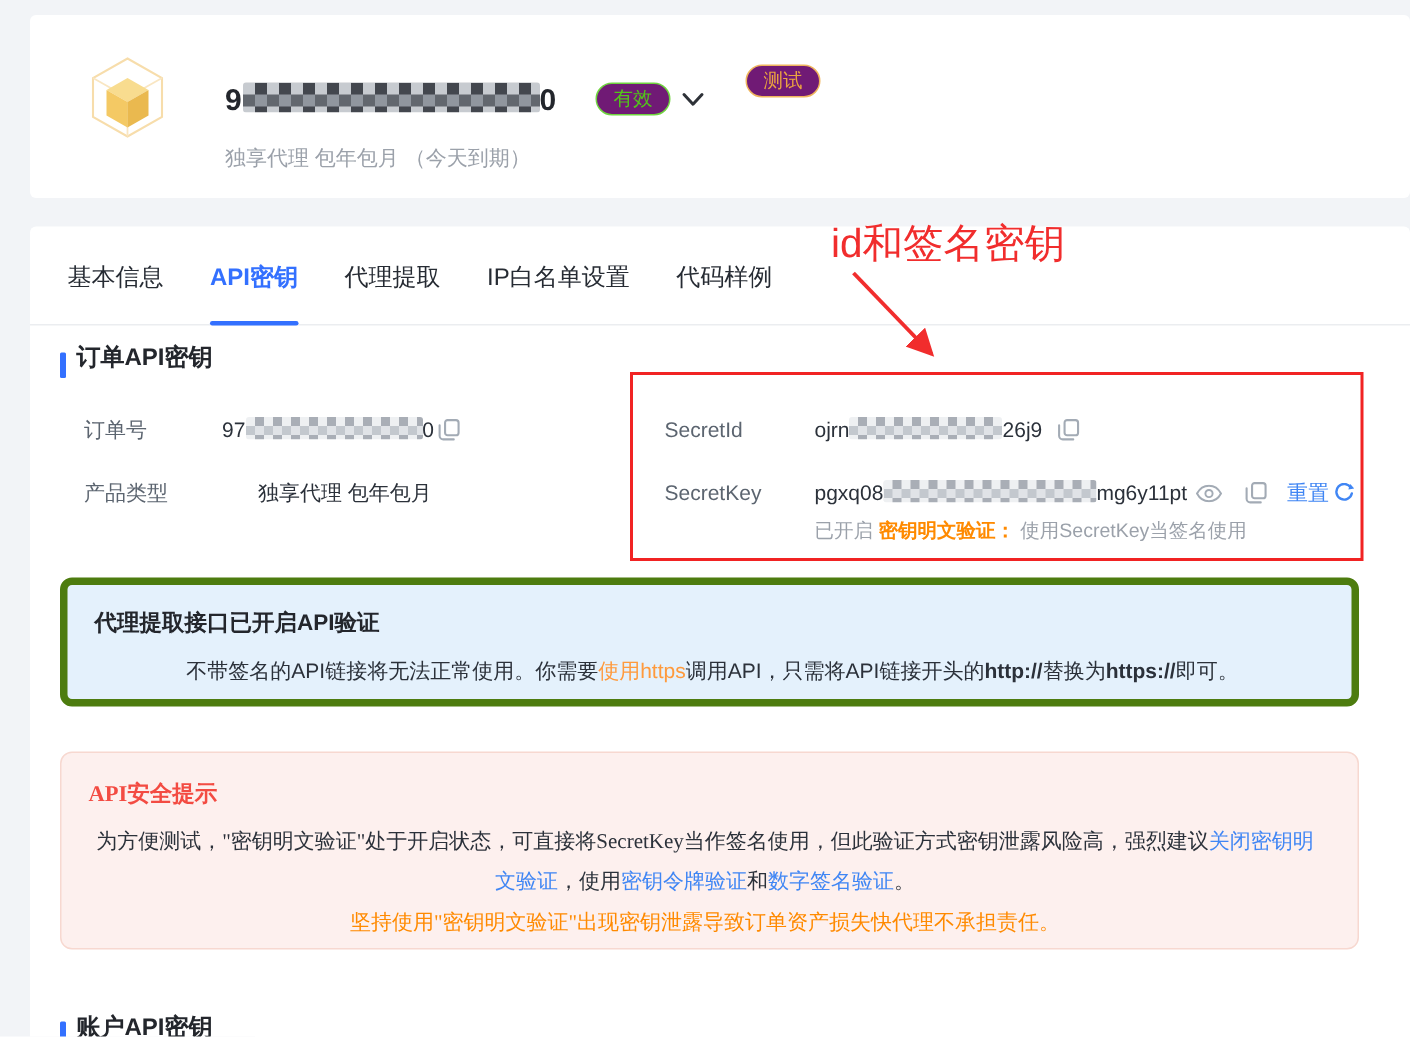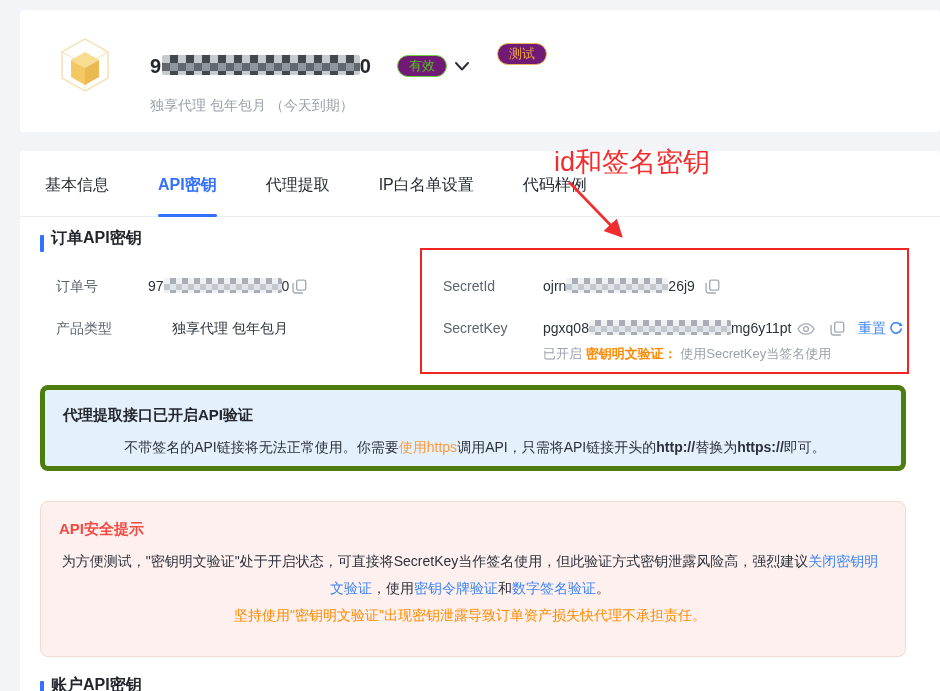--- a/index.html
+++ b/index.html
@@ -18,21 +18,21 @@
   
   .order-title{font-size:20px;font-weight:700;color:#23262c;letter-spacing:.5px;white-space:nowrap;}
   .sub{font-size:14px;color:#9ba1aa;}
   .pill{display:inline-flex;align-items:center;justify-content:center;height:22px;padding:0 11px;
         border-radius:12px;font-size:13px;background:#701a75;border:1px solid;box-sizing:border-box;white-space:nowrap;}
   .pill.green{color:#52c41a;border-color:#6fd33f;}
   .pill.orange{color:#eba440;border-color:#efb45c;}
 
   
   .tabbar{position:absolute;left:0;top:0;width:100%;height:66px;display:flex;align-items:stretch;
-          gap:49px;padding-left:25px;box-sizing:border-box;border-bottom:1px solid #ebedf0;}
+          gap:31px;padding-left:25px;box-sizing:border-box;border-bottom:1px solid #ebedf0;}
   .tab{display:flex;align-items:center;font-size:16px;color:#262b33;cursor:pointer;position:relative;padding-top:4px;}
   .tab.active{color:#3370ff;font-weight:700;}
   .tab.active::after{content:"";position:absolute;left:0;right:0;bottom:-1px;height:3px;background:#3370ff;border-radius:2px;}
 
   
   .sec-bar{position:absolute;width:4px;height:17px;background:#3370ff;border-radius:1px;}
   .sec-title{position:absolute;font-size:16px;font-weight:700;color:#23262c;white-space:nowrap;}
 
   .flabel{position:absolute;font-size:14px;color:#5c6570;white-space:nowrap;}
   .fvalue{position:absolute;font-size:14px;color:#2b313a;white-space:nowrap;}
@@ -141,21 +141,21 @@
           </svg>
       </span>
     </div>
     <div class="note" style="left:523px;top:194px;"><span>已开启 </span><span class="hl">密钥明文验证：</span><span> 使用SecretKey当签名使用</span></div>
 
     <div class="info-box" style="left:20px;top:234px;width:866px;height:86px;">
       <div class="box-title" style="left:18px;top:16px;">代理提取接口已开启API验证</div>
       <div class="box-body" style="left:18px;top:44px;width:824px;"><span>不带签名的API链接将无法正常使用。你需要</span><span class="olnk">使用https</span><span>调用API，只需将API链接开头的</span><b>http://</b><span>替换为</span><b>https://</b><span>即可。</span></div>
     </div>
 
-    <div class="danger-box" style="left:20px;top:350px;width:866px;height:156px;">
+    <div class="danger-box" style="left:20px;top:350px;width:866px;height:132px;font-family:Liberation Serif, serif;">
       <div class="box-title red" style="left:18px;top:18px;">API安全提示</div>
       <div class="box-body" style="left:18px;top:46px;width:822px;">
         <span>为方便测试，"密钥明文验证"处于开启状态，可直接将SecretKey当作签名使用，但此验证方式密钥泄露风险高，强烈建议</span><span class="lnk">关闭密钥明文验证</span><span>，使用</span><span class="lnk">密钥令牌验证</span><span>和</span><span class="lnk">数字签名验证</span><span>。</span>
         <div class="orange-line">坚持使用"密钥明文验证"出现密钥泄露导致订单资产损失快代理不承担责任。</div>
       </div>
     </div>
 
     <span class="sec-bar" style="left:20px;top:530px;"></span>
     <div class="sec-title" style="left:31px;top:524px;">账户API密钥</div>
   </div>

